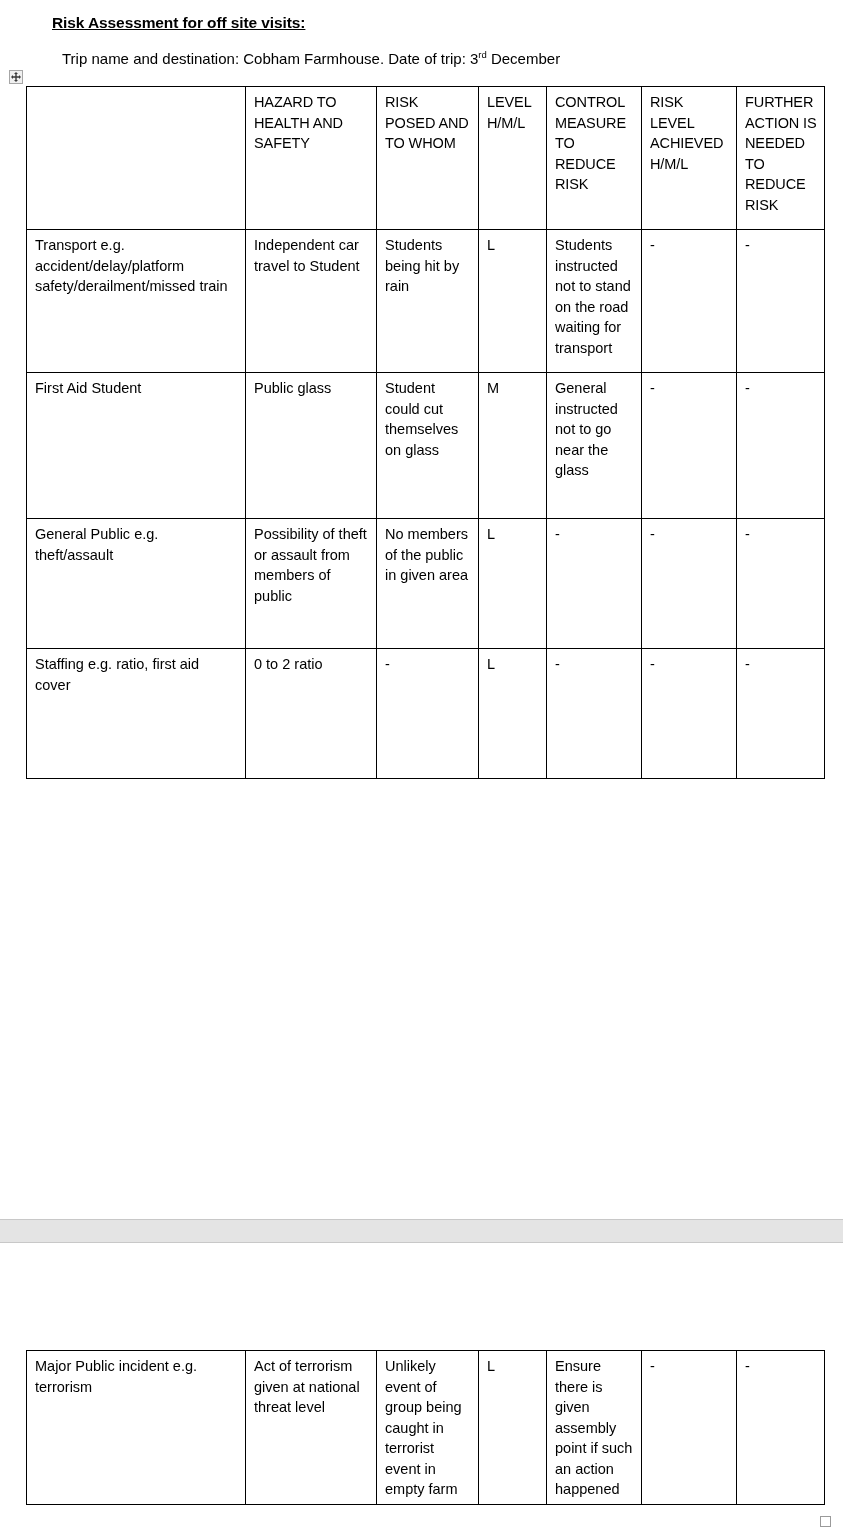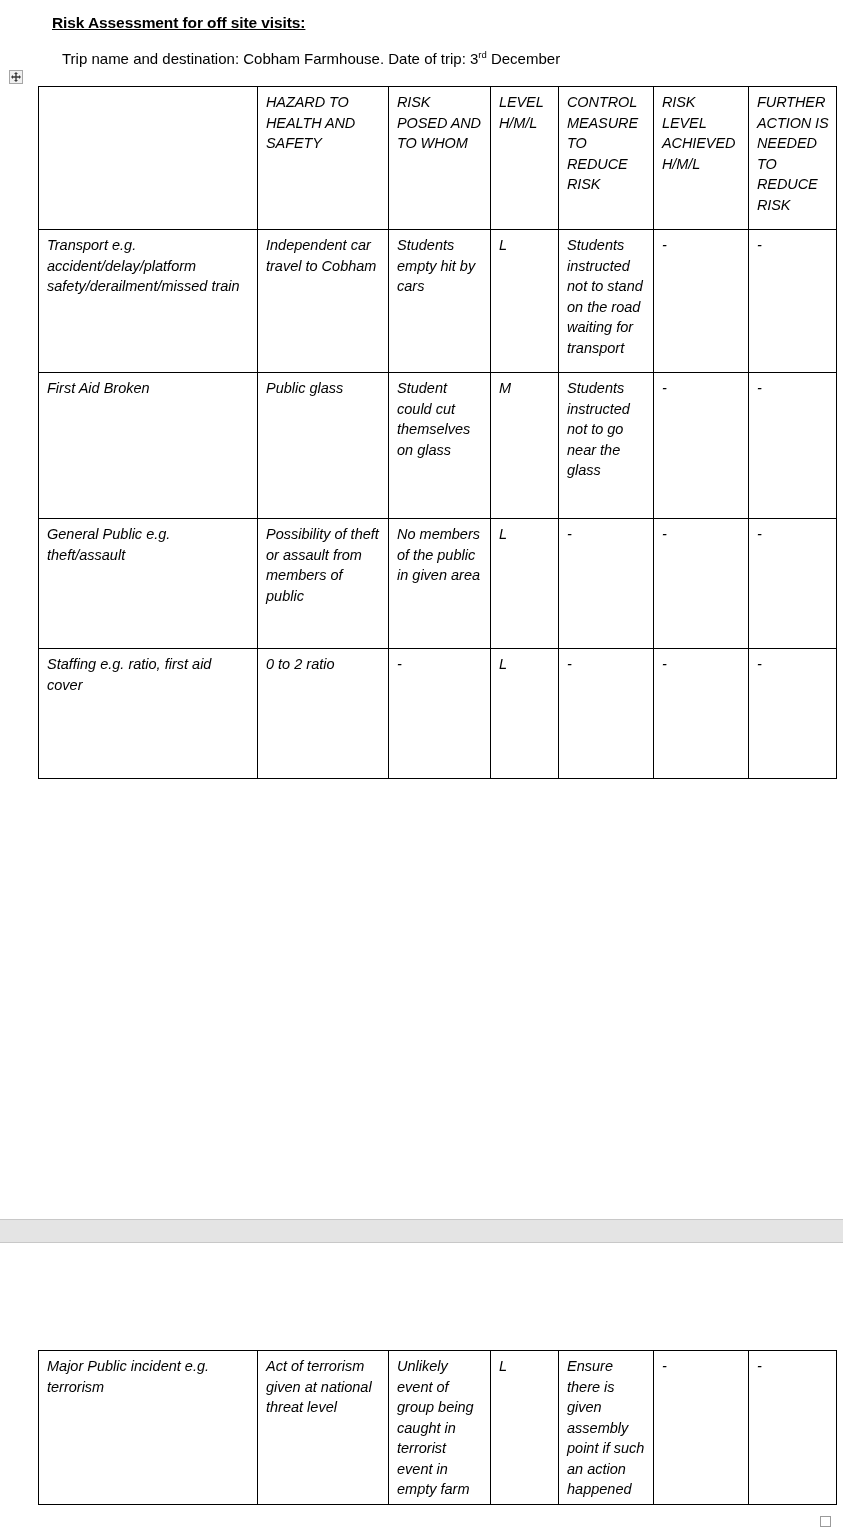--- a/index.html
+++ b/index.html
@@ -66,22 +66,21 @@
     border: 1.5px solid #9a9a9a;
     background: #ffffff;
     box-sizing: border-box;
   }
   
   table.rt {
     position: absolute;
     border-collapse: collapse;
     table-layout: fixed;
     width: 798px;
-    left: 38px;
-    font-style: italic;
+    left: 26px;
   }
   table.rt.t1 { top: 86px; }
   table.rt.t2 { top: 1350px; }
 
   table.rt td, table.rt th {
     border: 1.2px solid #000000;
     vertical-align: top;
     padding: 5px 7px 4px 8px;
     font-size: 14.5px;
     line-height: 1.42;
@@ -170,33 +169,33 @@
         <th>RISK POSED AND TO WHOM</th>
         <th>LEVEL H/M/L</th>
         <th>CONTROL MEASURE TO REDUCE RISK</th>
         <th>RISK LEVEL ACHIEVED H/M/L</th>
         <th>FURTHER ACTION IS NEEDED TO REDUCE RISK</th>
       </tr>
     </thead>
     <tbody>
       <tr class="r0">
         <td class="hazard">Transport e.g. accident/delay/platform safety/derailment/missed train</td>
-        <td>Independent car travel to Cobham</td>
-        <td>Students empty hit by cars</td>
+        <td>Independent car travel to Student</td>
+        <td>Students being hit by rain</td>
         <td>L</td>
         <td>Students instructed not to stand on the road waiting for transport</td>
         <td class="dash">-</td>
         <td class="dash">-</td>
       </tr>
       <tr class="r1">
-        <td class="hazard">First Aid Broken</td>
+        <td class="hazard">First Aid Student</td>
         <td>Public glass</td>
         <td>Student could cut themselves on glass</td>
         <td>M</td>
-        <td>Students instructed not to go near the glass</td>
+        <td>General instructed not to go near the glass</td>
         <td class="dash">-</td>
         <td class="dash">-</td>
       </tr>
       <tr class="r3">
         <td class="hazard">General Public e.g. theft/assault</td>
         <td class="ctr">Possibility of theft or assault from members of public</td>
         <td>No members of the public in given area</td>
         <td>L</td>
         <td class="dash">-</td>
         <td class="dash">-</td>

